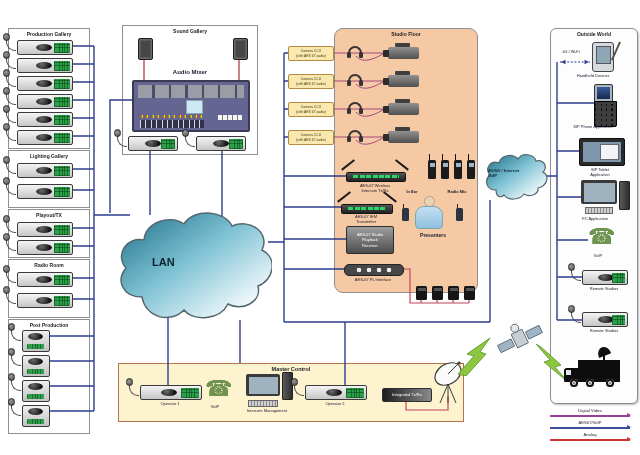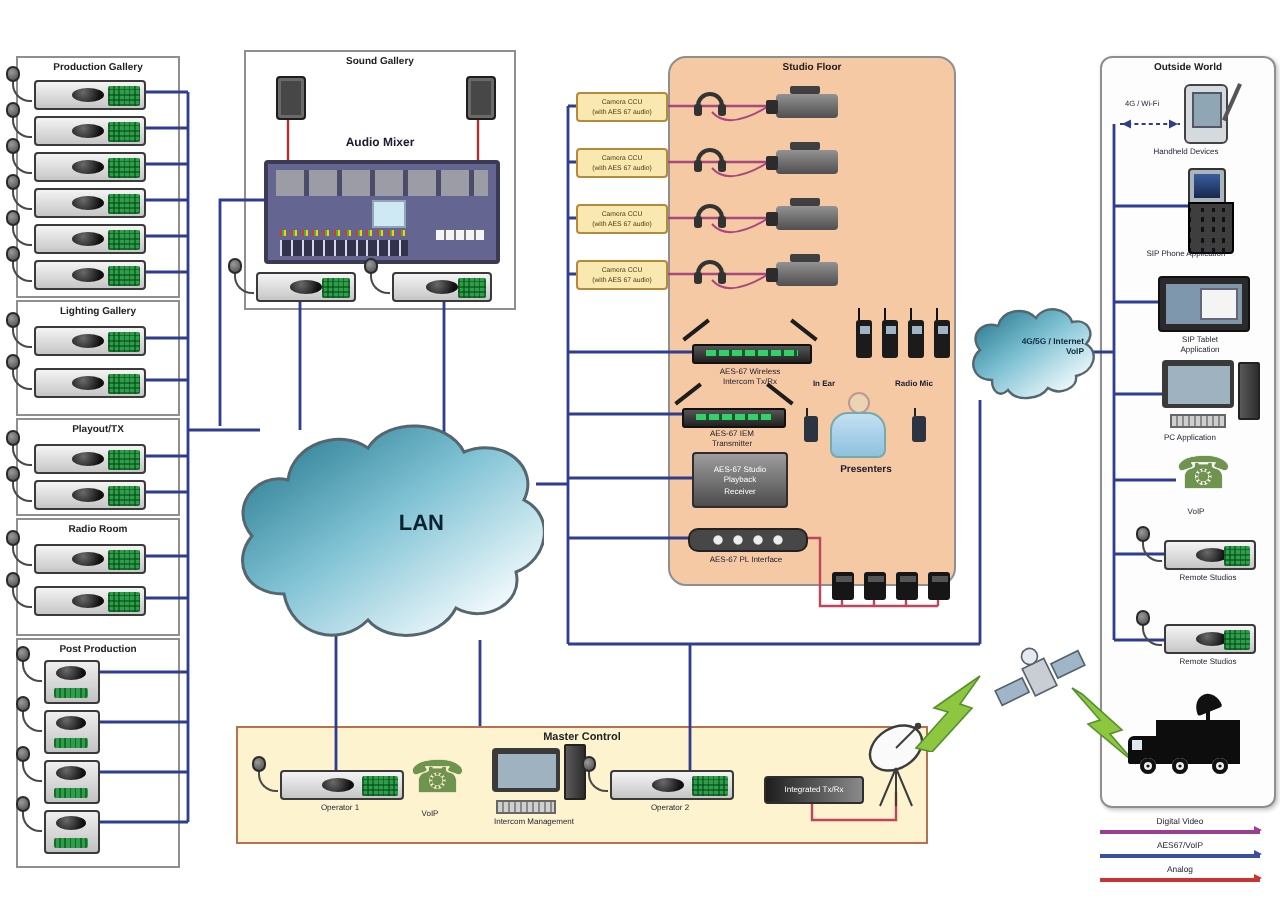--- a/index.html
+++ b/index.html
@@ -78,21 +78,21 @@
   
   .trail{position:absolute;left:578px;top:360px;width:42px;height:22px;background:#0d0d0d;z-index:3}
   .cab{position:absolute;left:564px;top:368px;width:15px;height:14px;background:#0d0d0d;border-radius:3px 0 0 1px;z-index:3}
   .cab::before{content:'';position:absolute;left:2px;top:2px;width:5px;height:5px;background:#dfe8ee}
   .wheel{position:absolute;width:8px;height:8px;background:#111;border-radius:50%;box-shadow:inset 0 0 0 2px #111,inset 0 0 0 3.2px #eee;z-index:3}
   .tdish{position:absolute;left:597px;top:347px;width:13px;height:9px;background:#111;border-radius:50% 50% 10% 10%/90% 90% 10% 10%;transform:rotate(-22deg);z-index:3}
   .tmast{position:absolute;left:603px;top:354px;width:2px;height:7px;background:#111;z-index:3}
   
   .lline{position:absolute;height:1.6px;z-index:3}
   .lgarrow{position:absolute;right:-1px;top:-2.4px;width:0;height:0;border-top:2.8px solid transparent;border-bottom:2.8px solid transparent;border-left:4.5px solid #333}
-  .cloudtext{position:absolute;z-index:4;text-align:right;white-space:pre-line}
+  .cloudtext{position:absolute;z-index:4;text-align:left;white-space:pre-line}
 </style>
 </head>
 <body>
 
 <div class="stage">
 
   <div class="box" style="left:8px;top:28px;width:80px;height:119px">
     <div class="btitle">Production Gallery</div>
     </div>
   <div class="box" style="left:8px;top:150px;width:80px;height:56px">

